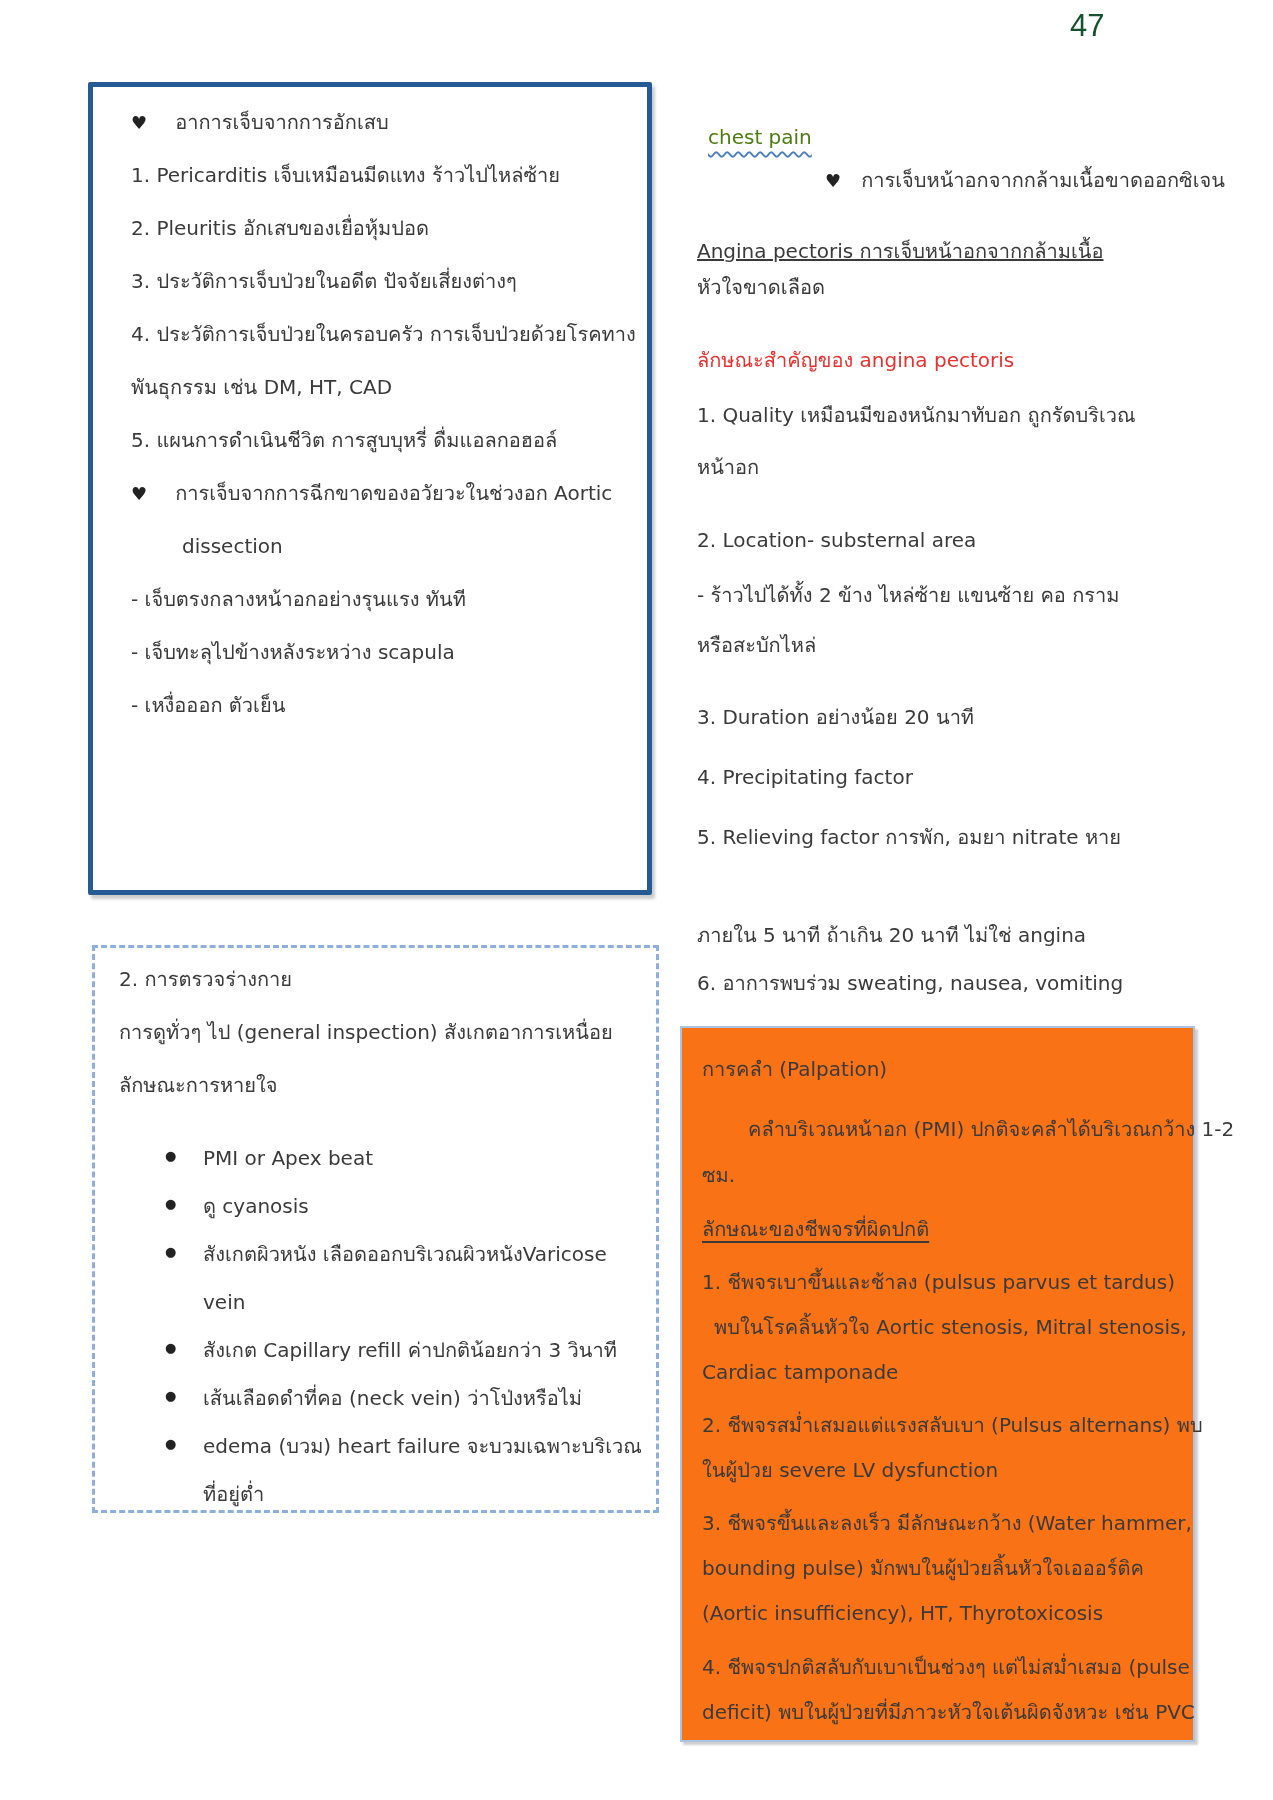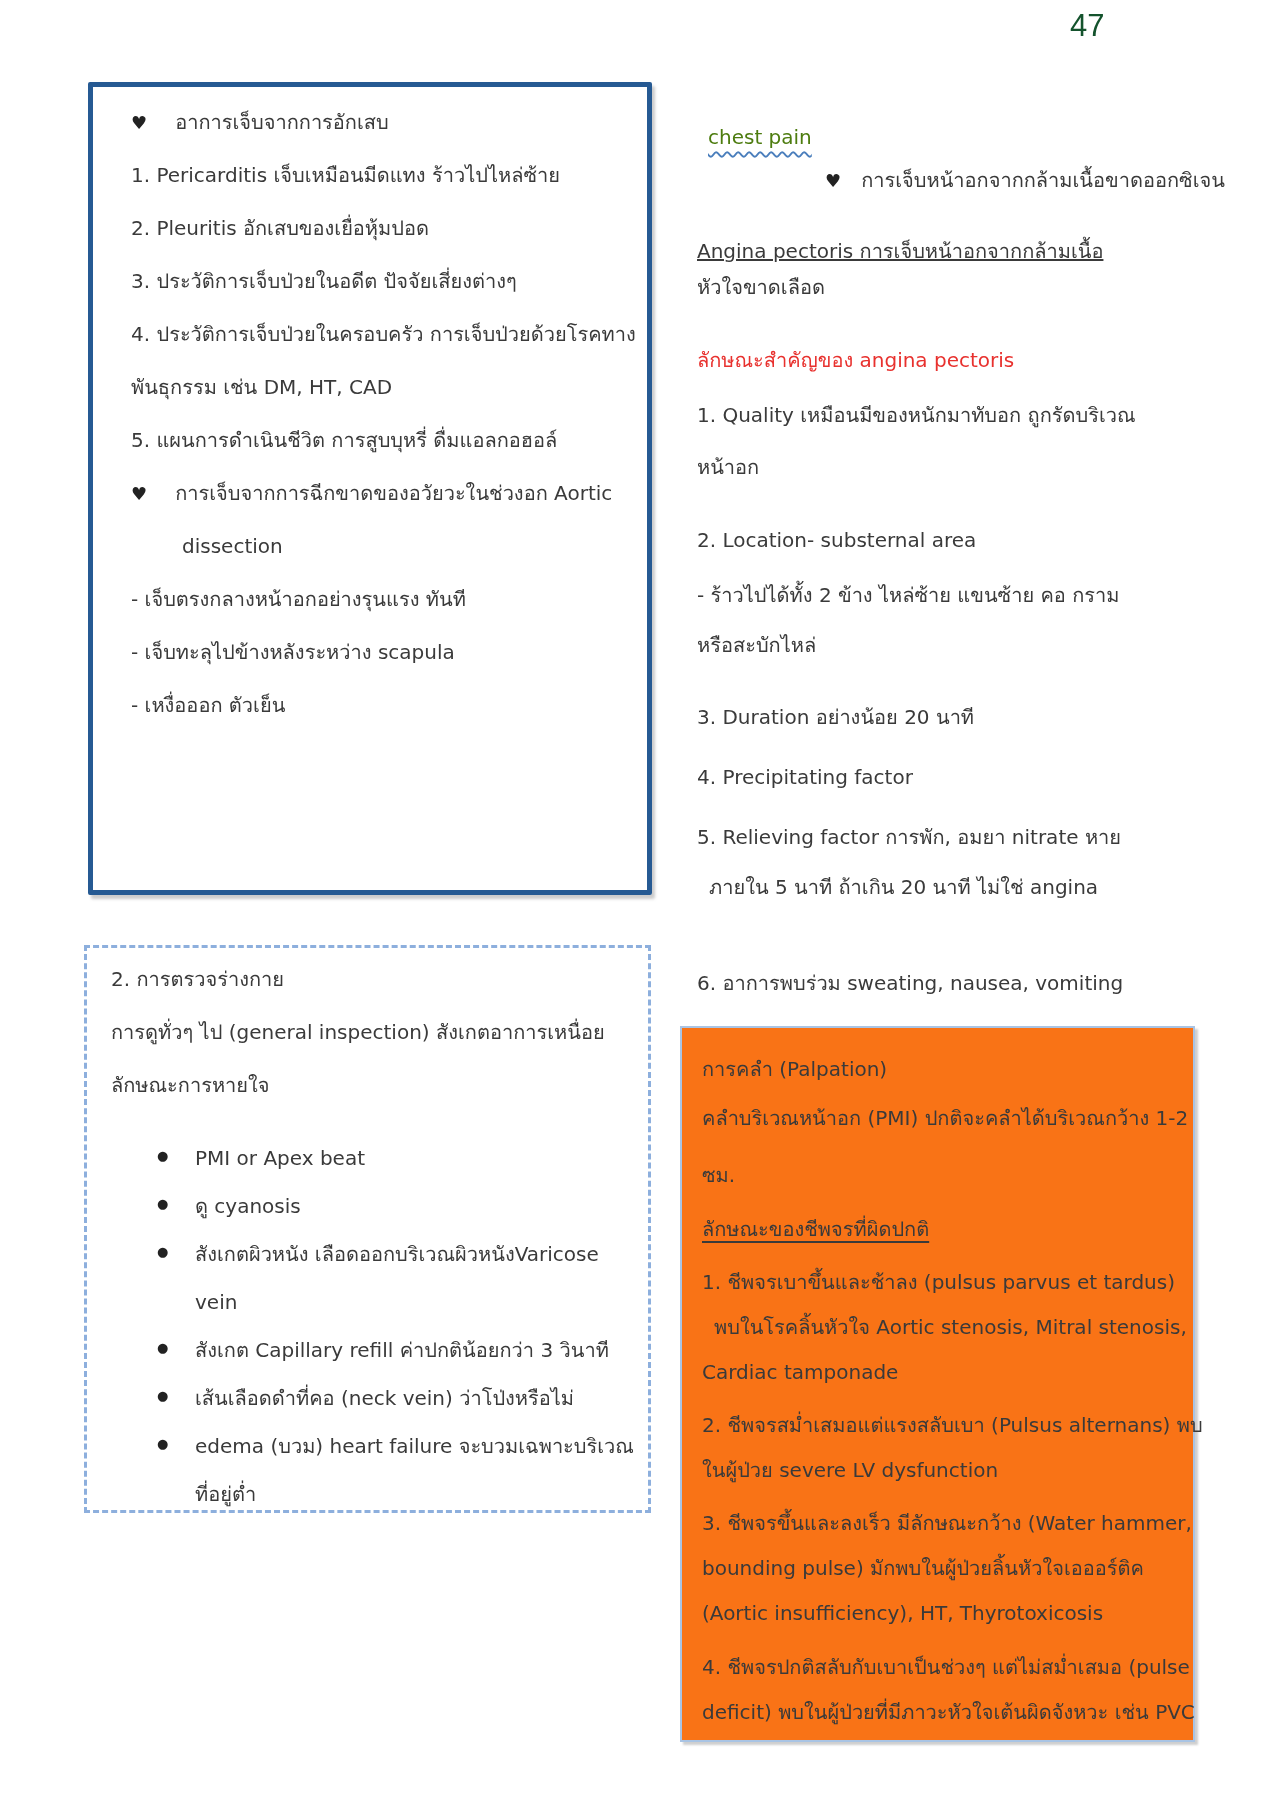--- a/index.html
+++ b/index.html
@@ -17,21 +17,21 @@
     position:absolute;left:88px;top:82px;width:564px;height:813px;
     border:5px solid #265a93;border-radius:2px;box-sizing:border-box;
     box-shadow:3px 4px 3px rgba(110,110,110,.35);
     padding:20px 8px 0 38px;
   }
   .box1 .ln{height:53px;white-space:nowrap;}
   .hm{font-size:18px;color:#222;margin-right:28px;}
   .cont{padding-left:51px;}
   
   .box2{
-    position:absolute;left:84px;top:945px;width:567px;height:568px;
+    position:absolute;left:92px;top:945px;width:567px;height:568px;
     border:3px dashed #8dafdd;box-sizing:border-box;
     padding:16px 6px 0 24px;
   }
   .box2 .ln{height:53px;white-space:nowrap;}
   .box2 .b{height:48px;position:relative;padding-left:84px;white-space:nowrap;}
   .box2 .b .dot{position:absolute;left:46px;top:-2px;font-size:13px;color:#222;}
   .box2 .bc{height:48px;padding-left:84px;white-space:nowrap;}
   .spacer{height:20px;}
   
   .col2{position:absolute;left:697px;top:0;width:500px;}
@@ -113,27 +113,27 @@
     <div class="ln" style="top:272px;">หัวใจขาดเลือด</div>
     <div class="ln red" style="top:345px;">ลักษณะสำคัญของ angina pectoris</div>
     <div class="ln" style="top:400px;">1. Quality เหมือนมีของหนักมาทับอก ถูกรัดบริเวณ</div>
     <div class="ln" style="top:452px;">หน้าอก</div>
     <div class="ln" style="top:525px;">2. Location- substernal area</div>
     <div class="ln" style="top:580px;">- ร้าวไปได้ทั้ง 2 ข้าง ไหล่ซ้าย แขนซ้าย คอ กราม</div>
     <div class="ln" style="top:630px;">หรือสะบักไหล่</div>
     <div class="ln" style="top:702px;">3. Duration อย่างน้อย 20 นาที</div>
     <div class="ln" style="top:762px;">4. Precipitating factor</div>
     <div class="ln" style="top:822px;">5. Relieving factor การพัก, อมยา nitrate หาย</div>
-    <div class="ln" style="top:872px;margin-left:12px;">ภายใน 5 นาที ถ้าเกิน 20 นาที ไม่ใช่ angina</div>
+    <div class="ln" style="top:920px;">ภายใน 5 นาที ถ้าเกิน 20 นาที ไม่ใช่ angina</div>
     <div class="ln" style="top:968px;text-align:center;">6. อาการพบร่วม  sweating, nausea, vomiting</div>
   </div>
 
   <div class="pbox">
     <div class="ln" style="top:26px;">การคลำ (Palpation)</div>
-    <div class="ln" style="top:75px;">คลำบริเวณหน้าอก (PMI) ปกติจะคลำได้บริเวณกว้าง 1-2</div>
+    <div class="ln" style="top:86px;margin-left:46px;">คลำบริเวณหน้าอก (PMI) ปกติจะคลำได้บริเวณกว้าง 1-2</div>
     <div class="ln" style="top:132px;">ซม.</div>
     <div class="ln u" style="top:186px;">ลักษณะของชีพจรที่ผิดปกติ</div>
     <div class="ln" style="top:239px;">1. ชีพจรเบาขึ้นและช้าลง (pulsus parvus et tardus)</div>
     <div class="ln" style="top:284px;margin-left:12px;">พบในโรคลิ้นหัวใจ Aortic stenosis, Mitral stenosis,</div>
     <div class="ln" style="top:329px;">Cardiac tamponade</div>
     <div class="ln" style="top:382px;">2. ชีพจรสม่ำเสมอแต่แรงสลับเบา (Pulsus alternans) พบ</div>
     <div class="ln" style="top:427px;">ในผู้ป่วย severe LV dysfunction</div>
     <div class="ln" style="top:480px;">3.  ชีพจรขึ้นและลงเร็ว มีลักษณะกว้าง (Water hammer,</div>
     <div class="ln" style="top:525px;">bounding pulse) มักพบในผู้ป่วยลิ้นหัวใจเอออร์ติค</div>
     <div class="ln" style="top:570px;">(Aortic insufficiency), HT, Thyrotoxicosis</div>

